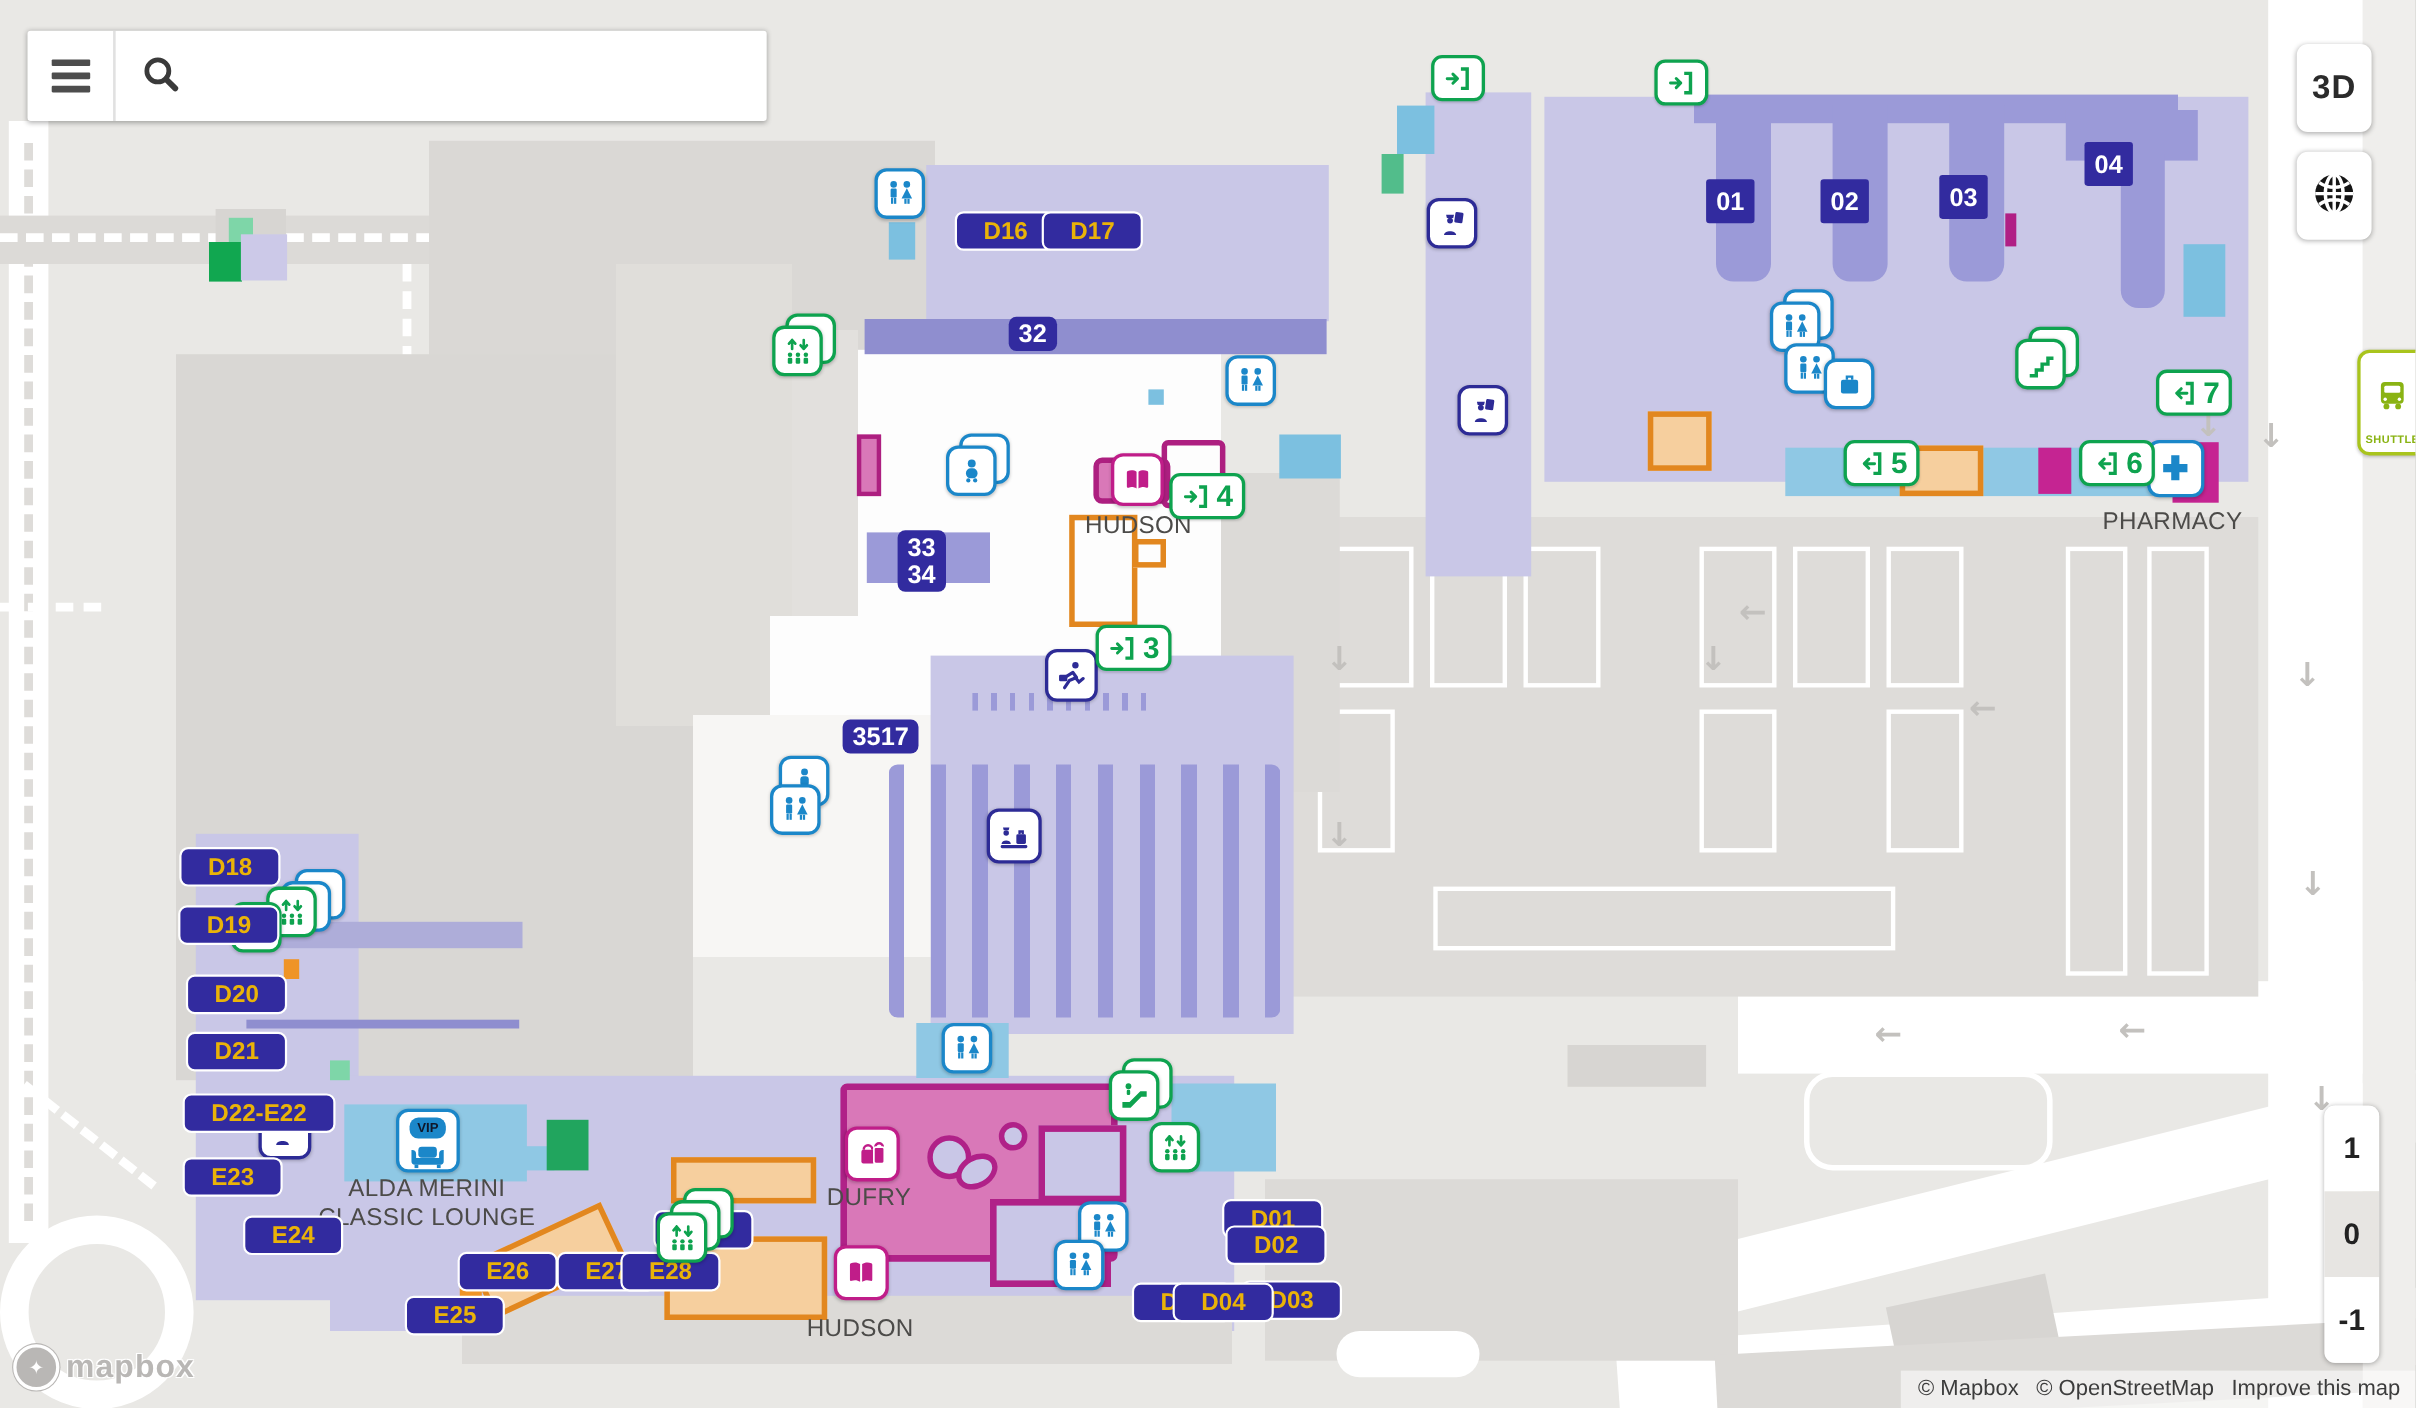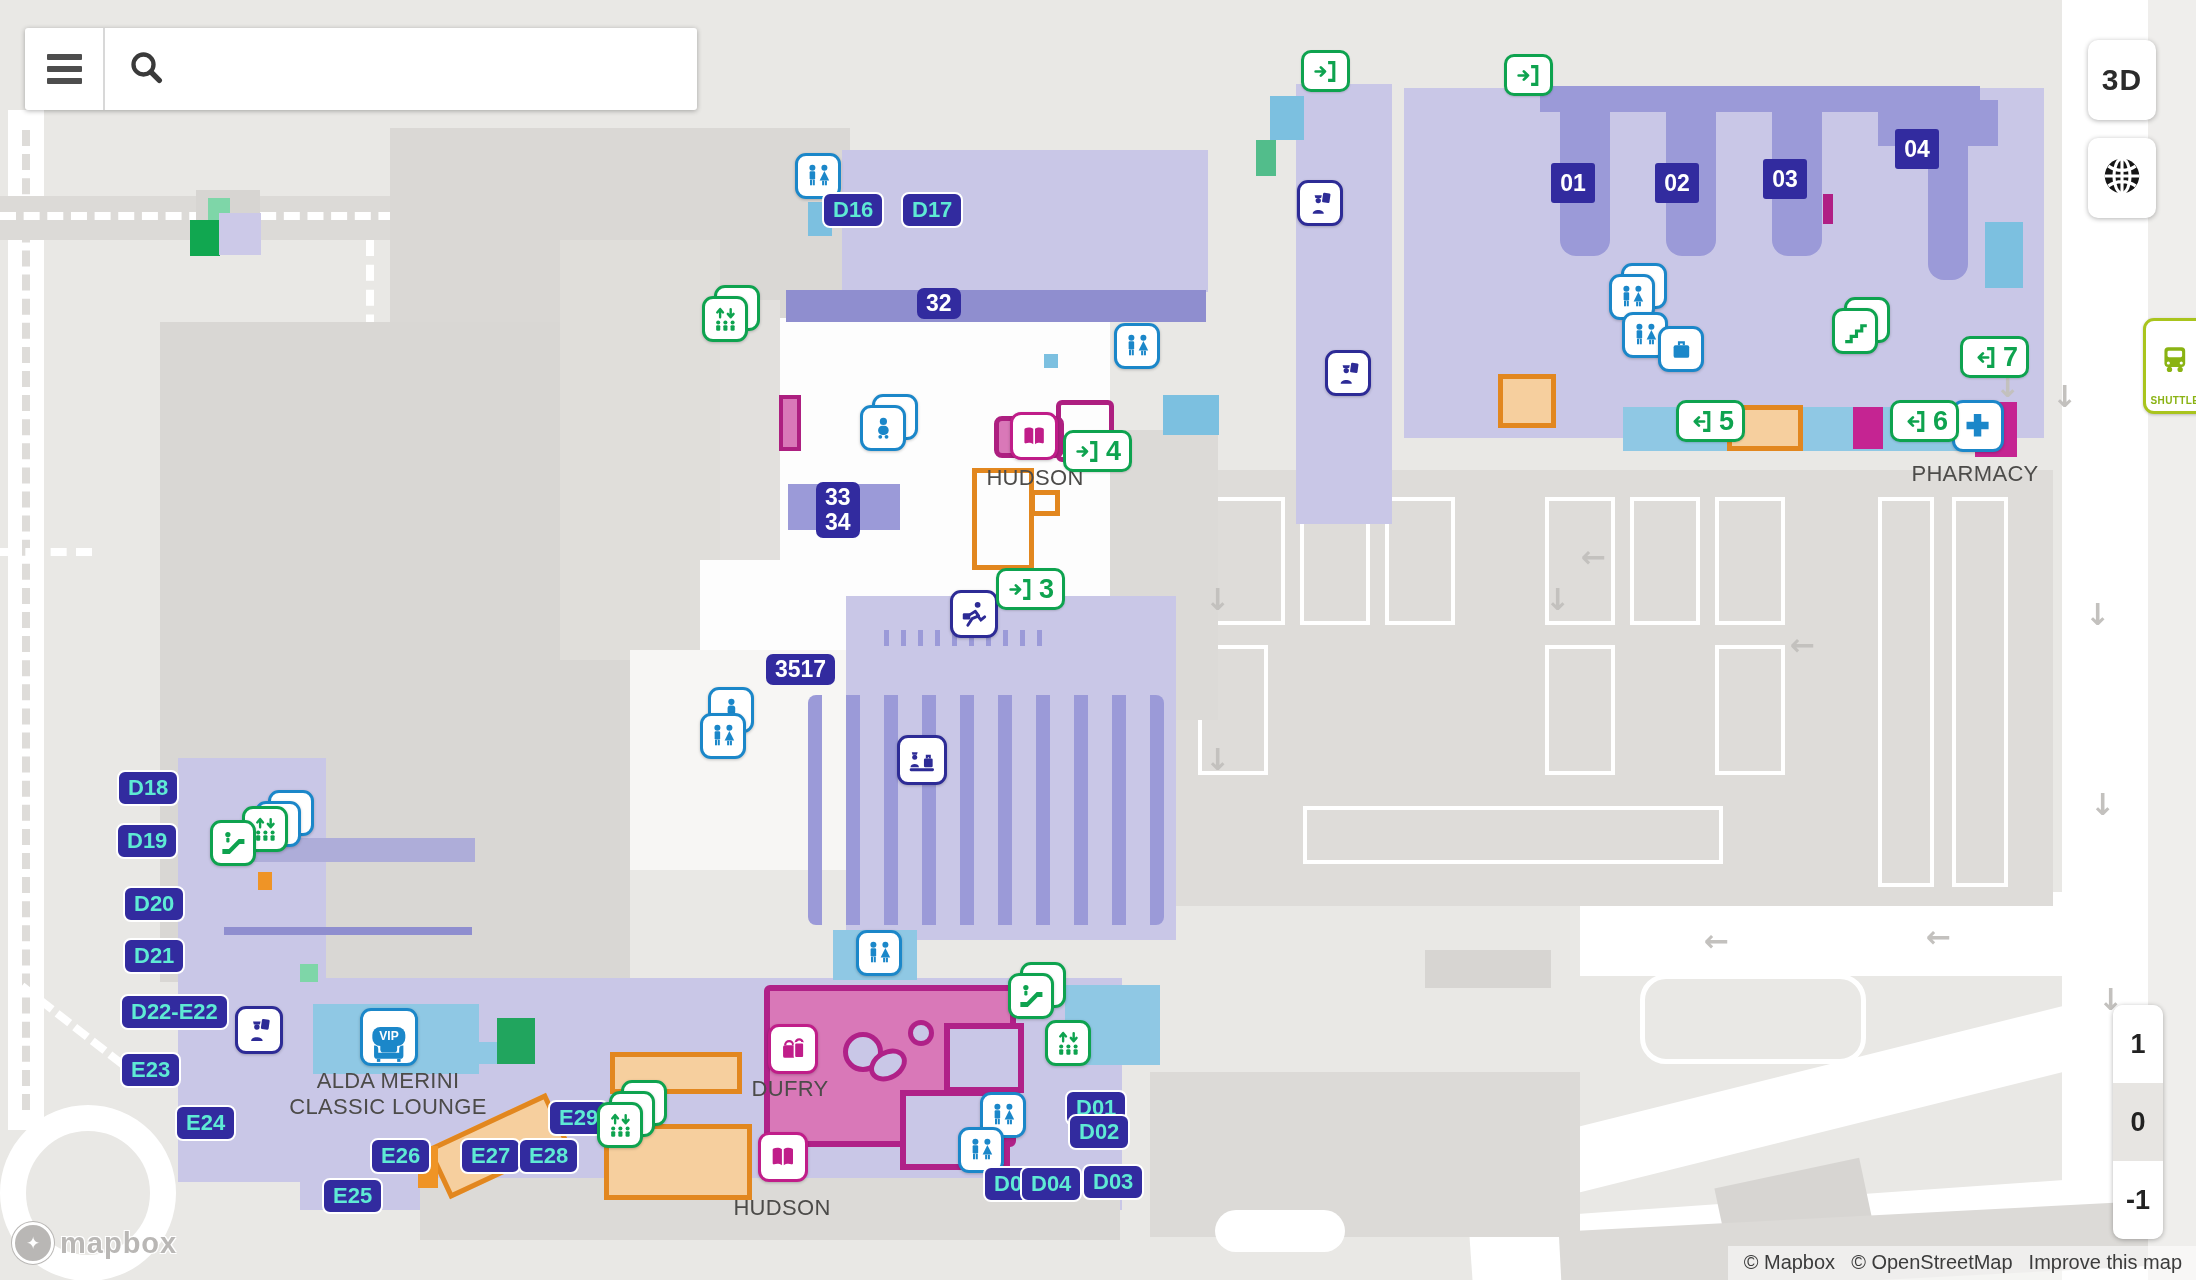--- a/index.html
+++ b/index.html
@@ -3,27 +3,27 @@
 <meta charset="utf-8">
 <style>
   html,body{margin:0;padding:0;background:#cfcecc;font-family:"Liberation Sans",sans-serif;}
   #app{position:relative;width:2196px;height:1280px;background:#e9e8e5;overflow:hidden;}
   #map{position:absolute;inset:0;}
   .shape{position:absolute;box-sizing:border-box;}
   .arr{position:absolute;color:#c3c1be;font:700 30px "DejaVu Sans",sans-serif;z-index:1;line-height:1;}
   .icard{position:absolute;background:#fff;border-radius:11px;box-shadow:0 1px 3px rgba(0,0,0,.22);
          display:flex;align-items:center;justify-content:center;z-index:4;box-sizing:border-box;}
   .icard svg{width:72%;height:72%;display:block;}
-  .vipb{position:absolute;top:16px;left:50%;transform:translateX(-50%);background:#1b87c9;color:#ffffff;
+  .vipb{position:absolute;top:5px;left:50%;transform:translateX(-50%);background:#1b87c9;color:#0f172a;
         font:700 12px/1.4 "Liberation Sans",sans-serif;padding:1px 7px;border-radius:8px;}
   .shtl{position:absolute;bottom:5px;width:100%;text-align:center;color:#8ab313;
         font:700 10px/1 "Liberation Sans",sans-serif;letter-spacing:.4px;}
-  .glabel{position:absolute;background:#322b9f;color:#5eead4;font:700 22px/1.2 "Liberation Sans",sans-serif;
-          padding:3px 9px;border-radius:8px;border:2.5px solid #fff;z-index:5;white-space:nowrap;
-          box-sizing:border-box;}
+  .glabel{position:absolute;background:#322b9f;color:#eab308;font:700 22px/1.2 "Liberation Sans",sans-serif;
+          padding:3px 24px;border-radius:8px;border:2.5px solid #fff;z-index:5;white-space:nowrap;
+          box-sizing:border-box;margin-left:46px;}
   .slabel{position:absolute;background:#322b9f;color:#fff;font:700 23px/25px "Liberation Sans",sans-serif;
           padding:3px 9px;border-radius:7px;z-index:5;white-space:pre;text-align:center;}
   .stand{position:absolute;background:#322b9f;color:#fff;font:700 23px/1 "Liberation Sans",sans-serif;
          width:44px;height:40px;display:flex;align-items:center;justify-content:center;border-radius:3px;z-index:3;}
   .mtext{position:absolute;color:#4c4b49;font:400 22px/1.2 "Liberation Sans",sans-serif;
          transform:translate(-50%,-50%);text-align:center;white-space:pre-line;z-index:2;letter-spacing:.3px;}
   .epill{position:absolute;background:#fff;border:3.5px solid #0ea34f;border-radius:10px;height:42px;
          display:flex;align-items:center;gap:5px;padding:0 8px;z-index:7;box-sizing:border-box;
          box-shadow:0 1px 2px rgba(0,0,0,.15);}
   .epill .n{color:#0ea34f;font:700 27px/1 "Liberation Sans",sans-serif;}

